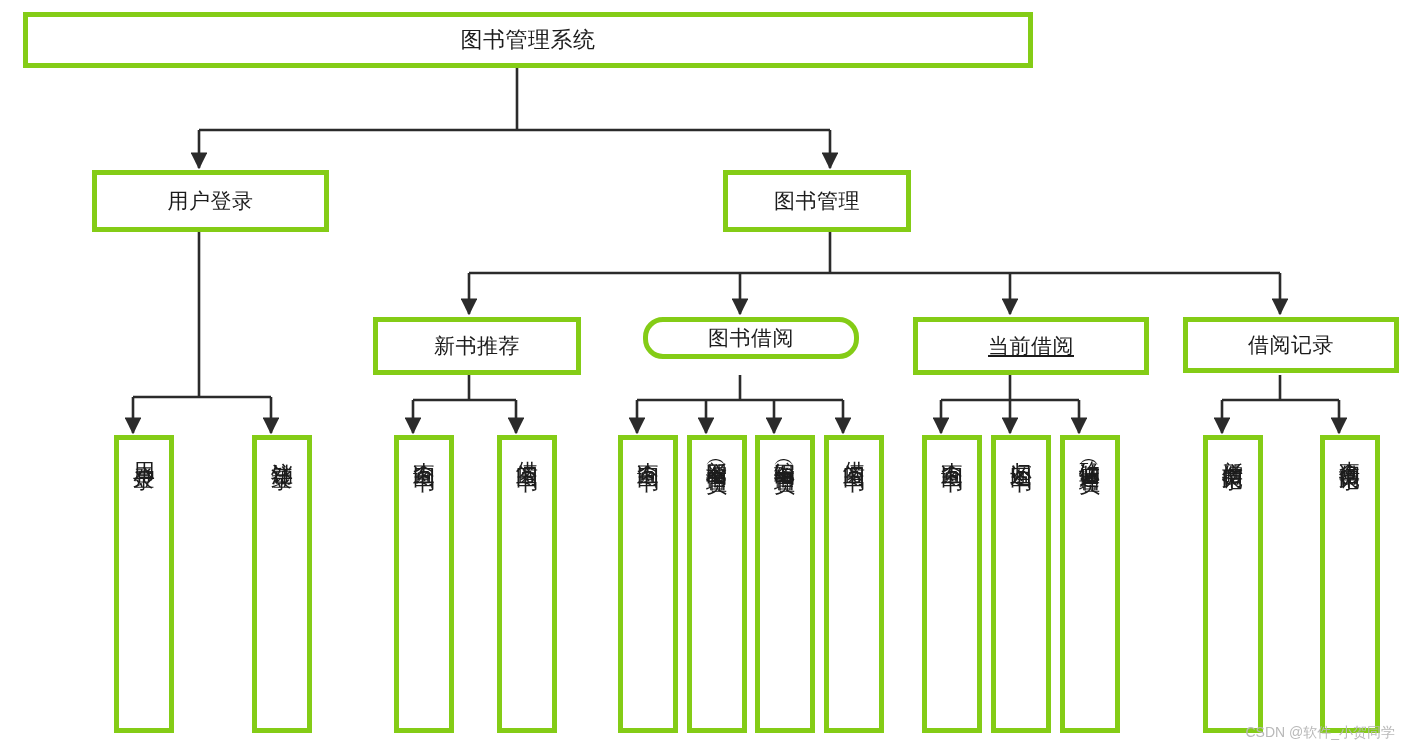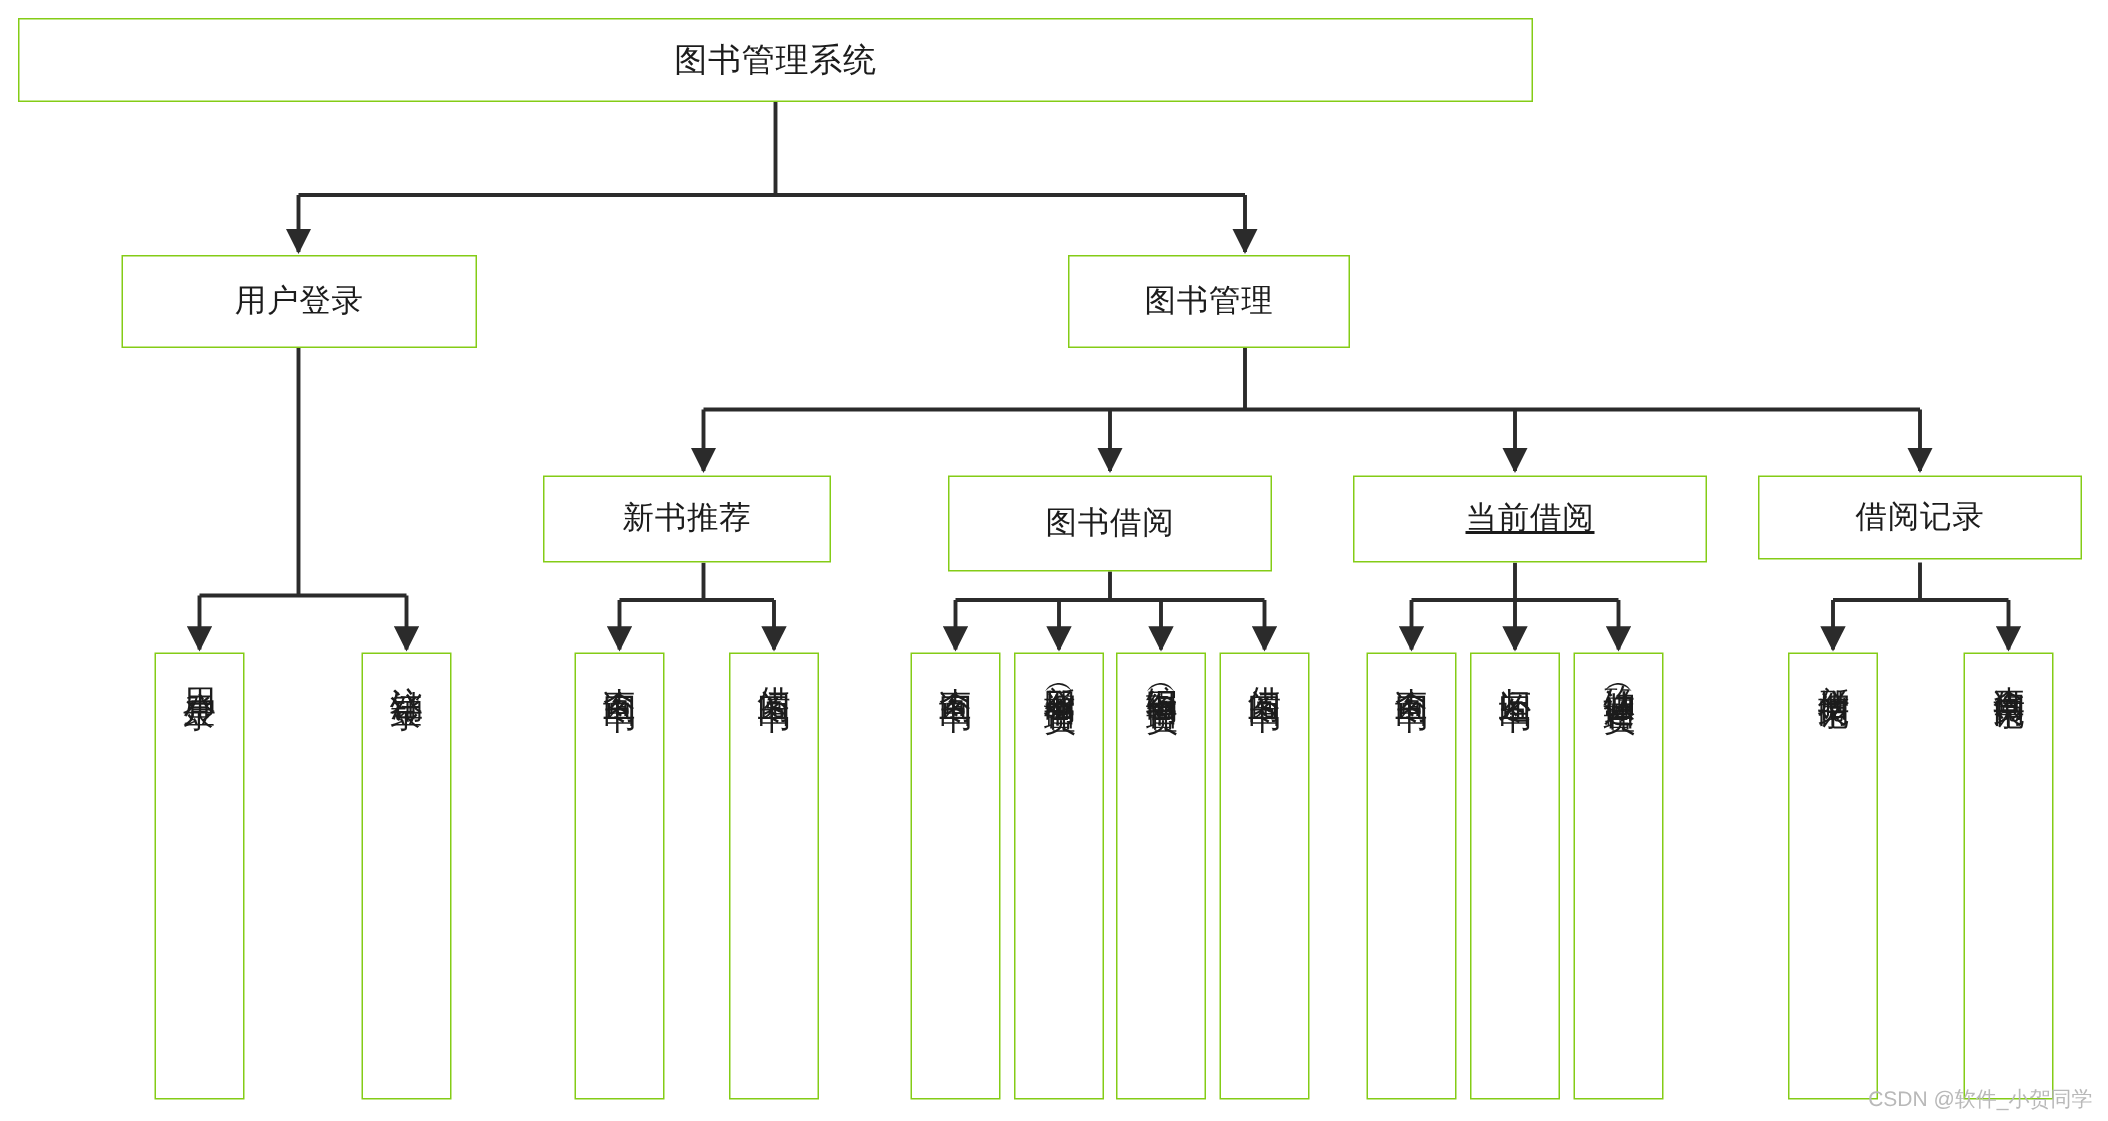--- a/index.html
+++ b/index.html
@@ -24,25 +24,26 @@
     left: 0;
     top: 0;
     width: 1405px;
     height: 747px;
     pointer-events: none;
   }
   .node {
     position: absolute;
     box-sizing: border-box;
     background: #ffffff;
-    border: 1px solid #84cc16;
+    border: 5px solid #84cc16;
     display: flex;
     align-items: center;
     justify-content: center;
     z-index: 2;
+    margin-left: 11px;
   }
   .node .label {
     color: #1c1c1c;
     line-height: 1.18;
     text-align: center;
     white-space: nowrap;
     letter-spacing: 0.5px;
   }
   .node.horizontal .label {
     font-size: 21px;
@@ -138,25 +139,25 @@
   </div>
 
   <div class="node horizontal" style="left:81px; top:170px; width:237px; height:62px;">
     <span class="label">用户登录</span>
   </div>
 
   <div class="node horizontal" style="left:712px; top:170px; width:188px; height:62px;">
     <span class="label">图书管理</span>
   </div>
 
-  <div class="node horizontal" style="left:362px; top:317px; width:192px; height:58px;">
+  <div class="node horizontal" style="left:362px; top:317px; width:208px; height:58px;">
     <span class="label">新书推荐</span>
   </div>
 
-  <div class="node horizontal" style="left:632px; top:317px; width:216px; height:64px;">
+  <div class="node horizontal" style="left:632px; top:317px; width:216px; height:42px;border-radius:20px;">
     <span class="label">图书借阅</span>
   </div>
 
   <div class="node horizontal" style="left:902px; top:317px; width:236px; height:58px;text-decoration:underline;">
     <span class="label">当前借阅</span>
   </div>
 
   <div class="node horizontal" style="left:1172px; top:317px; width:216px; height:56px;">
     <span class="label">借阅记录</span>
   </div>

